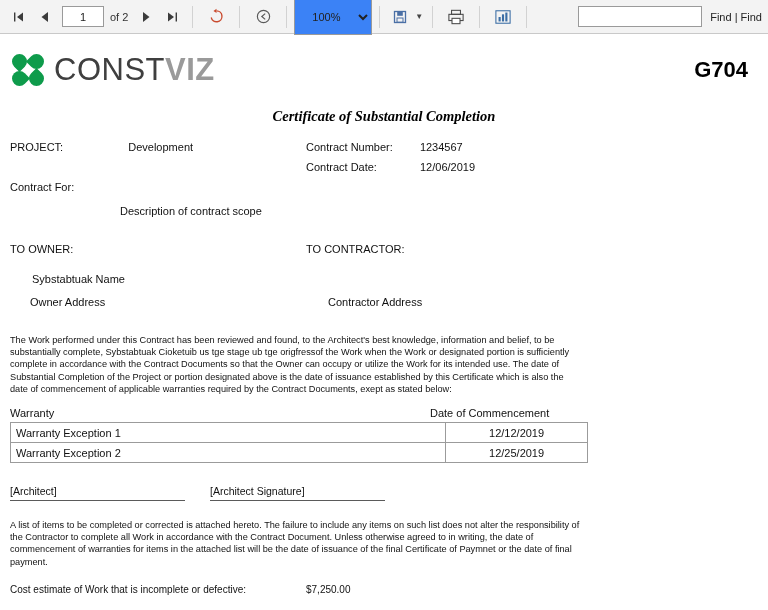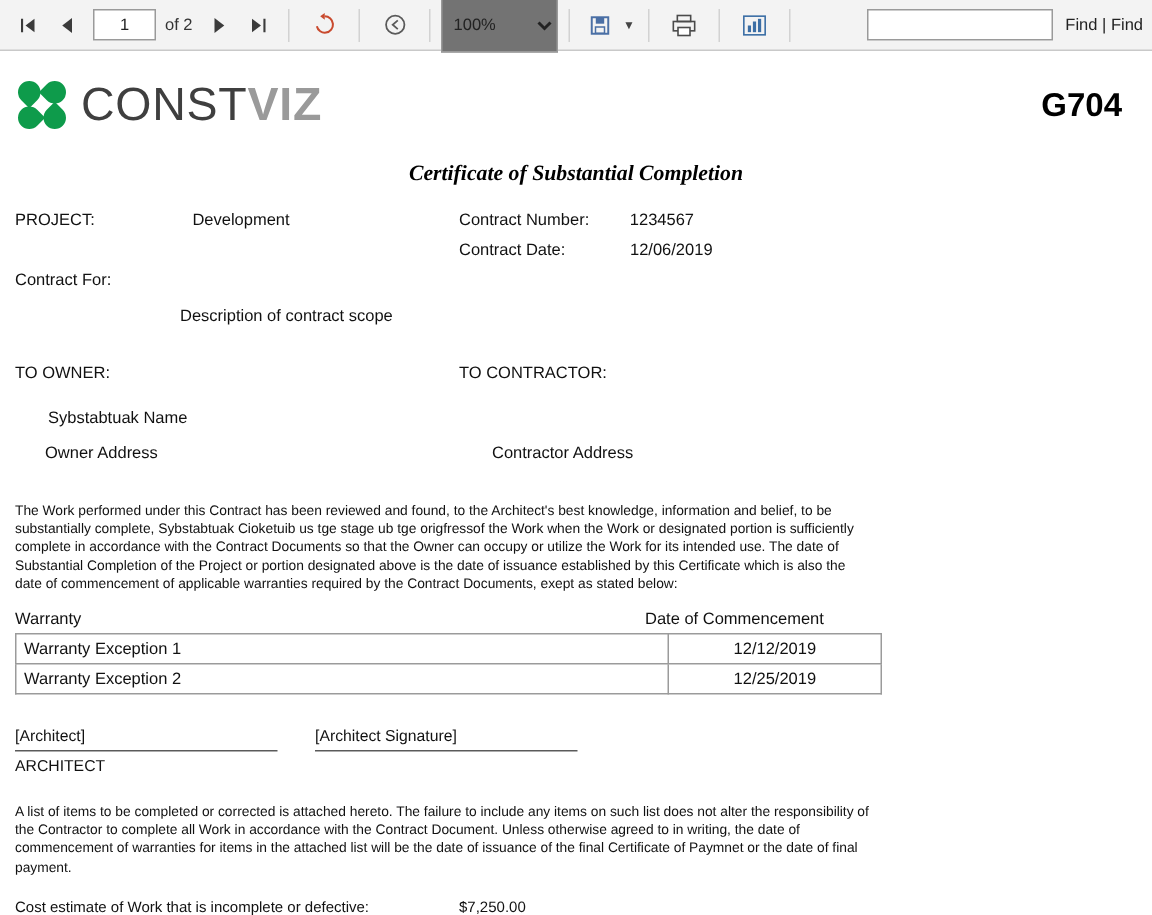--- a/index.html
+++ b/index.html
@@ -51,24 +51,24 @@
   }
   .of-label {
     font-size: 11px; color: #333;
     margin: 0 5px 0 2px;
     white-space: nowrap;
   }
   .zoom-select {
     width: 78px; height: 36px;
     font-size: 11px;
     border: 1px solid #9a9a9a;
-    background: #737373;
+    background: #3b82f6;
     color: #222;
     font-family: "Liberation Sans", sans-serif;
-    padding-left: 3px;
+    padding-left: 13px;
   }
   .split-btn {
     display: flex; align-items: center;
     height: 26px;
     cursor: pointer;
   }
   .caret {
     font-size: 8px;
     color: #444;
     margin-left: 2px;
@@ -436,21 +436,20 @@
       <td class="w-name">Warranty Exception 2</td>
       <td class="w-date">12/25/2019</td>
     </tr>
   </tbody>
     </table>
 
   <div class="sig-wrap">
     <div class="sig-col c1">
       <div class="sig-placeholder">[Architect]</div>
       <div class="sig-line"></div>
-      <div class="sig-caption">ARCHITECT</div>
     </div>
     <div class="sig-col c2">
       <div class="sig-placeholder">[Architect Signature]</div>
       <div class="sig-line"></div>
     </div>
   </div>
 
   <div class="para" style="margin-top:18px;">A list of items to be completed or corrected is attached hereto.  The failure to include any items on such list does not alter the responsibility of the Contractor to complete all Work in accordance with the Contract Document.  Unless otherwise agreed to in writing, the date of commencement of warranties for items in the attached list will be the date of issuance of the final Certificate of Paymnet or the date of final payment.</div>
 
   <div class="cost-row">

